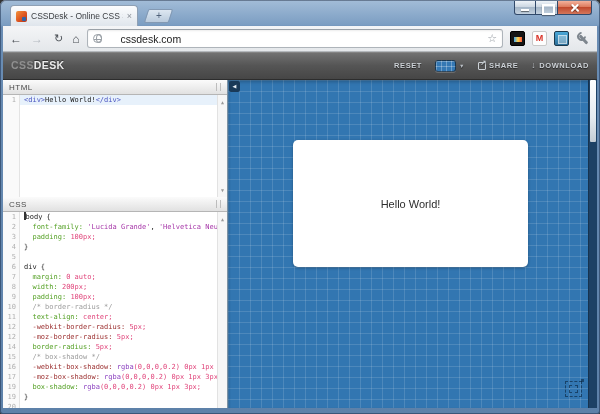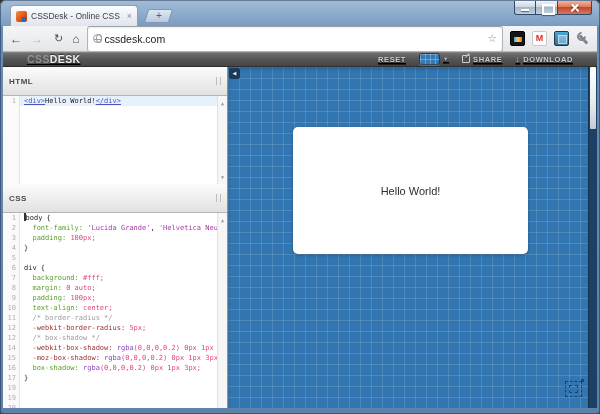--- a/index.html
+++ b/index.html
@@ -55,22 +55,22 @@
   .navbar{
     margin:0 3px; height:26px; background:linear-gradient(#f4f5f7,#e4e7ea);
     border-bottom:1px solid #b4b8bc; display:flex; align-items:center; padding:0 7px;
   }
   .nav-glyph{ font-size:12px; line-height:1; color:#474c52; }
   .nav-back{ margin-right:9px; font-weight:bold; }
   .nav-fwd{ margin-right:11px; color:#b4b9bf; font-weight:bold; }
   .nav-reload{ margin-right:9px; font-size:11px; }
   .nav-home{ margin-right:8px; font-size:12px; }
   .urlbar{
-    flex:1; height:26px; background:#fff; border:1px solid #aeb4ba; border-top-color:#9aa1a8;
-    border-radius:3px; display:flex; align-items:center; padding:0 5px; gap:2px;
+    flex:1; height:19px; background:#fff; border:1px solid #aeb4ba; border-top-color:#9aa1a8;
+    border-radius:3px; display:flex; align-items:center; padding:0 5px; gap:18px;
     box-shadow:inset 0 1px 2px rgba(0,0,0,.08);
   }
   .globe{ width:9px; height:9px; border:1px solid #9aa0a6; border-radius:50%; position:relative; flex:0 0 auto; }
   .globe::before{ content:""; position:absolute; left:0; right:0; top:50%; height:1px; background:#9aa0a6; }
   .globe::after{ content:""; position:absolute; left:50%; top:-1px; bottom:-1px; width:4px; margin-left:-2px;
     border:1px solid #9aa0a6; border-radius:50%; }
   .url-text{ flex:1; font-size:10.5px; color:#1b1b1b; }
   .star{ font-size:11px; color:#9aa0a6; line-height:1; }
   .ext-row{ display:flex; align-items:center; gap:7px; margin-left:7px; }
   .ext{ width:15px; height:15px; border-radius:2px; position:relative; }
@@ -84,23 +84,23 @@
     background:rgba(255,255,255,.35); border:1px solid rgba(255,255,255,.5); }
   .wrench{ width:14px; height:14px; position:relative; }
   .wrench::before{ content:""; position:absolute; left:6px; top:2px; width:3px; height:11px;
     background:#7e868e; border-radius:1px; transform:rotate(-42deg); }
   .wrench::after{ content:""; position:absolute; left:1px; top:0; width:5px; height:5px;
     border:2px solid #7e868e; border-radius:50%; border-top-color:transparent; transform:rotate(45deg); }
 
   
   .app{ margin:0 3px; height:356px; display:flex; flex-direction:column; background:#fff; }
   .app-header{
-    height:15px; flex:0 0 auto; background:linear-gradient(#747474,#555 50%,#464646);
+    height:28px; flex:0 0 auto; background:linear-gradient(#747474,#555 50%,#464646);
     border-bottom:1px solid #2d2d2d; box-shadow:inset 0 1px 0 rgba(255,255,255,.12);
-    display:flex; align-items:center; justify-content:space-between; padding:0 24px;text-decoration:underline;
+    display:flex; align-items:center; justify-content:space-between; padding:0 8px;
   }
   .logo{ font-size:10.5px; font-weight:bold; letter-spacing:.4px; line-height:1; }
   .logo .l1{ color:#8f8f8f; } .logo .l2{ color:#ececec; text-shadow:0 -1px 1px rgba(0,0,0,.5); }
   .actions{ display:flex; align-items:center; gap:13px; }
   .act{ display:flex; align-items:center; gap:3px; font-size:7.5px; font-weight:bold;
     letter-spacing:.6px; color:#ccd1d6; text-shadow:0 1px 1px rgba(0,0,0,.6); cursor:default; }
   .swatch{ width:21px; height:12px; border-radius:3px; border:1px solid rgba(0,0,0,.55);
     box-shadow:0 1px 0 rgba(255,255,255,.18);
     background-color:#3478b4;
     background-image:linear-gradient(rgba(255,255,255,.28) 1px,transparent 1px),
@@ -111,37 +111,37 @@
   .share-glyph::after{ content:"↗"; position:absolute; right:-2px; top:-4px; font-size:7px; color:#ccd1d6; }
   .dl-glyph{ font-size:8.5px; color:#ccd1d6; font-weight:bold; line-height:1; }
 
   .content{ flex:1; display:flex; overflow:hidden; }
   .left-col{ width:225px; flex:0 0 auto; display:flex; flex-direction:column; background:#fff;
     border-right:1px solid #7e93a4; }
   .panel{ display:flex; flex-direction:column; }
   .panel-html{ height:117px; flex:0 0 auto; }
   .panel-css{ flex:1; }
   .panel-header{
-    height:29px; flex:0 0 auto; background:linear-gradient(#fbfbfb,#e1e1e1);
+    height:15px; flex:0 0 auto; background:linear-gradient(#fbfbfb,#e1e1e1);
     border-bottom:1px solid #b5b5b5; display:flex; align-items:center; padding:0 6px;
-    font-size:8px; font-weight:bold; color:#4a4a4a; letter-spacing:.5px;
+    font-size:8px; font-weight:normal; color:#4a4a4a; letter-spacing:.5px;
   }
   .grip{ margin-left:auto; width:5px; height:8px; border-left:1px solid #bdbdbd; border-right:1px solid #bdbdbd; }
 
   .editor{ position:relative; flex:1; display:flex; overflow:hidden;
     font-family:"DejaVu Sans Mono", monospace; font-size:7px; line-height:10px; background:#fff; }
   .gutter{ width:17px; flex:0 0 auto; background:#fafafa; border-right:1px solid #e4e4e4;
     color:#b0b0b0; text-align:right; padding-right:3px; }
   .codecol{ flex:1; overflow:hidden; }
   .gln,.cl{ height:10px; white-space:pre; }
   .cl{ padding-left:4px; }
   .cl.active{ background:#e7f1fb; }
   .cursor{ display:inline-block; width:1.5px; height:8px; background:#333; vertical-align:-1px; }
   .tk-plain{ color:#1a1a1a; }
-  .tk-tag{ color:var(--c-tag);text-decoration:underline; }
+  .tk-tag{ color:var(--c-tag); }
   .tk-prop{ color:var(--c-prop); }
   .tk-vendor{ color:var(--c-vendor);text-align:right; }
   .tk-val{ color:var(--c-val); }
   .tk-str{ color:var(--c-str); }
   .tk-fn{ color:var(--c-fn); }
   .tk-comment{ color:var(--c-comment); }
   .scroll-strip{
     position:absolute; right:0; top:0; bottom:0; width:10px;
     background:#f6f6f6; border-left:1px solid #e2e2e2;
     display:flex; flex-direction:column; justify-content:space-between; align-items:center;
@@ -299,26 +299,28 @@
                 <div class="gln">20</div>
                 <div class="gln">21</div>
               </div>
             <div class="codecol">
                 <div class="cl"><span class="cursor"></span><span class="tk-plain">body {</span></div>
                 <div class="cl"><span class="tk-prop">  font-family:</span><span class="tk-plain"> </span><span class="tk-str">'Lucida Grande'</span><span class="tk-plain">, </span><span class="tk-str">'Helvetica Neue'</span></div>
                 <div class="cl"><span class="tk-prop">  padding:</span><span class="tk-plain"> </span><span class="tk-val">100px;</span></div>
                 <div class="cl"><span class="tk-plain">}</span></div>
                 <div class="cl"></div>
                 <div class="cl"><span class="tk-plain">div {</span></div>
-                <div class="cl"><span class="tk-prop">  background:</span><span class="tk-plain"> </span><span class="tk-val">#fff;</span></div>
                 <div class="cl"><span class="tk-prop">  margin:</span><span class="tk-plain"> </span><span class="tk-val">0 auto;</span></div>
+                <div class="cl"><span class="tk-prop">  width:</span><span class="tk-plain"> </span><span class="tk-val">200px;</span></div>
                 <div class="cl"><span class="tk-prop">  padding:</span><span class="tk-plain"> </span><span class="tk-val">100px;</span></div>
+                <div class="cl"><span class="tk-comment">  /* border-radius */</span></div>
                 <div class="cl"><span class="tk-prop">  text-align:</span><span class="tk-plain"> </span><span class="tk-val">center;</span></div>
-                <div class="cl"><span class="tk-comment">  /* border-radius */</span></div>
                 <div class="cl"><span class="tk-vendor">  -webkit-border-radius:</span><span class="tk-plain"> </span><span class="tk-val">5px;</span></div>
+                <div class="cl"><span class="tk-vendor">  -moz-border-radius:</span><span class="tk-plain"> </span><span class="tk-val">5px;</span></div>
+                <div class="cl"><span class="tk-prop">  border-radius:</span><span class="tk-plain"> </span><span class="tk-val">5px;</span></div>
                 <div class="cl"><span class="tk-comment">  /* box-shadow */</span></div>
                 <div class="cl"><span class="tk-vendor">  -webkit-box-shadow:</span><span class="tk-plain"> </span><span class="tk-fn">rgba</span><span class="tk-val">(0,0,0,0.2) 0px 1px 3px;</span></div>
                 <div class="cl"><span class="tk-vendor">  -moz-box-shadow:</span><span class="tk-plain"> </span><span class="tk-fn">rgba</span><span class="tk-val">(0,0,0,0.2) 0px 1px 3px;</span></div>
                 <div class="cl"><span class="tk-prop">  box-shadow:</span><span class="tk-plain"> </span><span class="tk-fn">rgba</span><span class="tk-val">(0,0,0,0.2) 0px 1px 3px;</span></div>
                 <div class="cl"><span class="tk-plain">}</span></div>
               </div>
             <div class="scroll-strip">
               <span>▲</span>
               <span>▼</span>
             </div>

